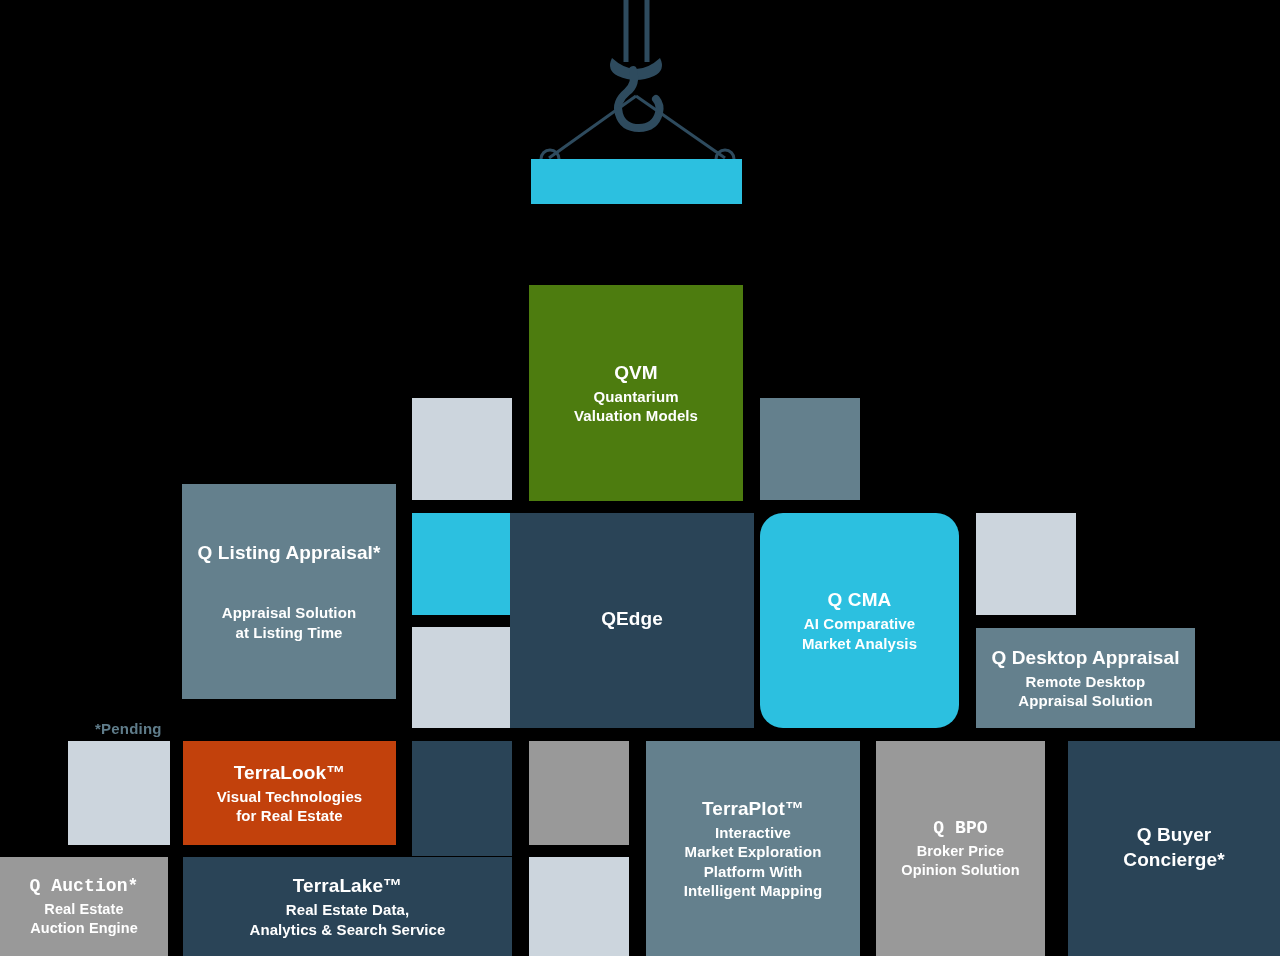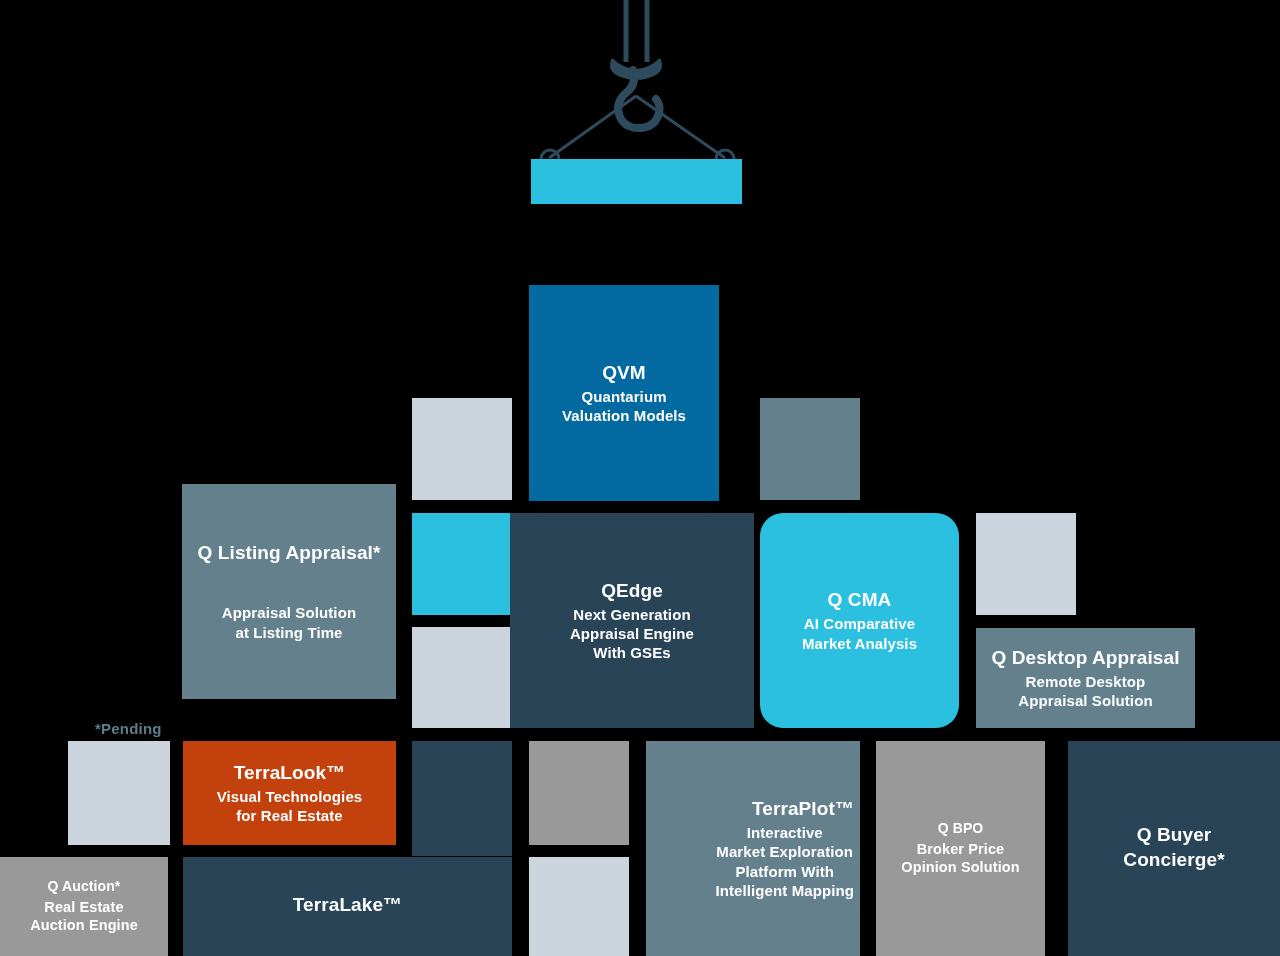--- a/index.html
+++ b/index.html
@@ -39,21 +39,21 @@
     letter-spacing: 0.1px;
     margin-bottom: 2px;
     white-space: pre-line;
   }
   .blk .sub {
     font-weight: bold;
     font-size: 15px;
     letter-spacing: 0.1px;
     white-space: pre-line;
   }
-  .blk.small .ttl { font-size: 14px; }
+  .blk.small .ttl { font-size: 18px; font-family: Liberation Mono, monospace; }
   .blk.small .sub { font-size: 14.5px; }
 
   
   #crane {
     position: absolute;
     left: 0; top: 0;
     width: 1280px;
     height: 260px;
     pointer-events: none;
   }
@@ -86,59 +86,56 @@
     <path d="M541 159 a9 9 0 0 1 18 0" fill="none" stroke="#2e4b5e" stroke-width="3"></path>
     <path d="M716 159 a9 9 0 0 1 18 0" fill="none" stroke="#2e4b5e" stroke-width="3"></path>
   </svg>
 
   <div class="blk" id="load-block" style="left: 531px; top: 159px; width: 211px; height: 45px; background: rgb(44, 192, 224);"></div>
 
   <div id="pending" style="left: 95px; top: 720px; color: rgb(95, 124, 138);">*Pending</div>
 
   <div id="blocks-root">
       <div class="blk small" style="left: 412px; top: 398px; width: 100px; height: 102px; background: rgb(204, 213, 221);"></div>
-      <div class="blk" style="left: 529px; top: 285px; width: 190px; height: 216px; background: #0369a1;">
+      <div class="blk" style="left: 529px; top: 285px; width: 214px; height: 216px; background: #4d7c0f;">
         <div class="ttl">QVM</div>
         <div class="sub">Quantarium
 Valuation Models</div>
       </div>
       <div class="blk small" style="left: 760px; top: 398px; width: 100px; height: 102px; background: rgb(100, 128, 141);"></div>
       <div class="blk" style="left: 182px; top: 484px; width: 214px; height: 215px; background: rgb(100, 128, 141); gap: 36px;">
         <div class="ttl">Q Listing Appraisal*</div>
         <div class="sub">Appraisal Solution
 at Listing Time</div>
       </div>
       <div class="blk small" style="left: 412px; top: 513px; width: 100px; height: 102px; background: rgb(44, 192, 224);"></div>
       <div class="blk small" style="left: 412px; top: 627px; width: 100px; height: 101px; background: rgb(204, 213, 221);"></div>
       <div class="blk" style="left: 510px; top: 513px; width: 244px; height: 215px; background: rgb(42, 68, 87);">
         <div class="ttl">QEdge</div>
-        <div class="sub">Next Generation
-Appraisal Engine
-With GSEs</div>
       </div>
       <div class="blk" style="left: 760px; top: 513px; width: 199px; height: 215px; background: rgb(44, 192, 224); border-radius: 23px;">
         <div class="ttl">Q CMA</div>
         <div class="sub">AI Comparative
 Market Analysis</div>
       </div>
       <div class="blk small" style="left: 976px; top: 513px; width: 100px; height: 102px; background: rgb(204, 213, 221);"></div>
       <div class="blk" style="left: 976px; top: 628px; width: 219px; height: 100px; background: rgb(100, 128, 141);">
         <div class="ttl">Q Desktop Appraisal</div>
         <div class="sub">Remote Desktop
 Appraisal Solution</div>
       </div>
       <div class="blk small" style="left: 68px; top: 741px; width: 102px; height: 104px; background: rgb(204, 213, 221);"></div>
       <div class="blk" style="left: 183px; top: 741px; width: 213px; height: 104px; background: #c2410c;">
         <div class="ttl">TerraLook™</div>
         <div class="sub">Visual Technologies
 for Real Estate</div>
       </div>
       <div class="blk small" style="left: 412px; top: 741px; width: 100px; height: 115px; background: rgb(42, 68, 87);"></div>
       <div class="blk small" style="left: 529px; top: 741px; width: 100px; height: 104px; background: rgb(153, 153, 153);"></div>
-      <div class="blk" style="left: 646px; top: 741px; width: 214px; height: 215px; background: rgb(100, 128, 141); align-items: flex-end;">
+      <div class="blk" style="left: 646px; top: 741px; width: 214px; height: 215px; background: rgb(100, 128, 141);">
         <div class="ttl">TerraPlot™</div>
         <div class="sub">Interactive
 Market Exploration
 Platform With
 Intelligent Mapping</div>
       </div>
       <div class="blk small" style="left: 876px; top: 741px; width: 169px; height: 215px; background: rgb(153, 153, 153);">
         <div class="ttl">Q BPO</div>
         <div class="sub">Broker Price
 Opinion Solution</div>
@@ -147,16 +144,18 @@
         <div class="ttl">Q Buyer
 Concierge*</div>
       </div>
       <div class="blk small" style="left: 0px; top: 857px; width: 168px; height: 99px; background: rgb(153, 153, 153);">
         <div class="ttl">Q Auction*</div>
         <div class="sub">Real Estate
 Auction Engine</div>
       </div>
       <div class="blk" style="left: 183px; top: 857px; width: 329px; height: 99px; background: rgb(42, 68, 87);">
         <div class="ttl">TerraLake™</div>
+        <div class="sub">Real Estate Data,
+Analytics &amp; Search Service</div>
       </div>
       <div class="blk small" style="left: 529px; top: 857px; width: 100px; height: 99px; background: rgb(204, 213, 221);"></div>
     </div>
 </div>
 
 </body></html>

